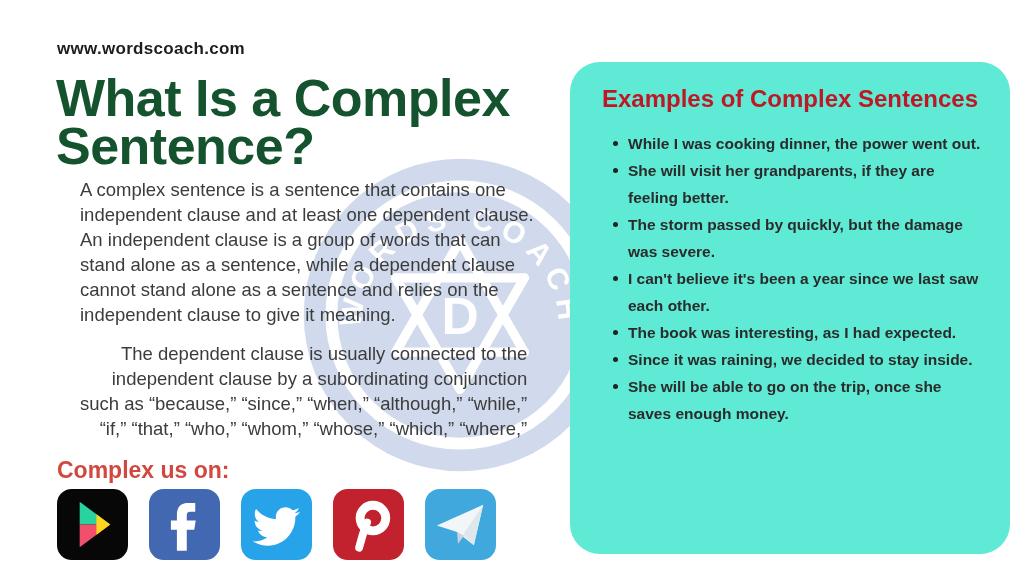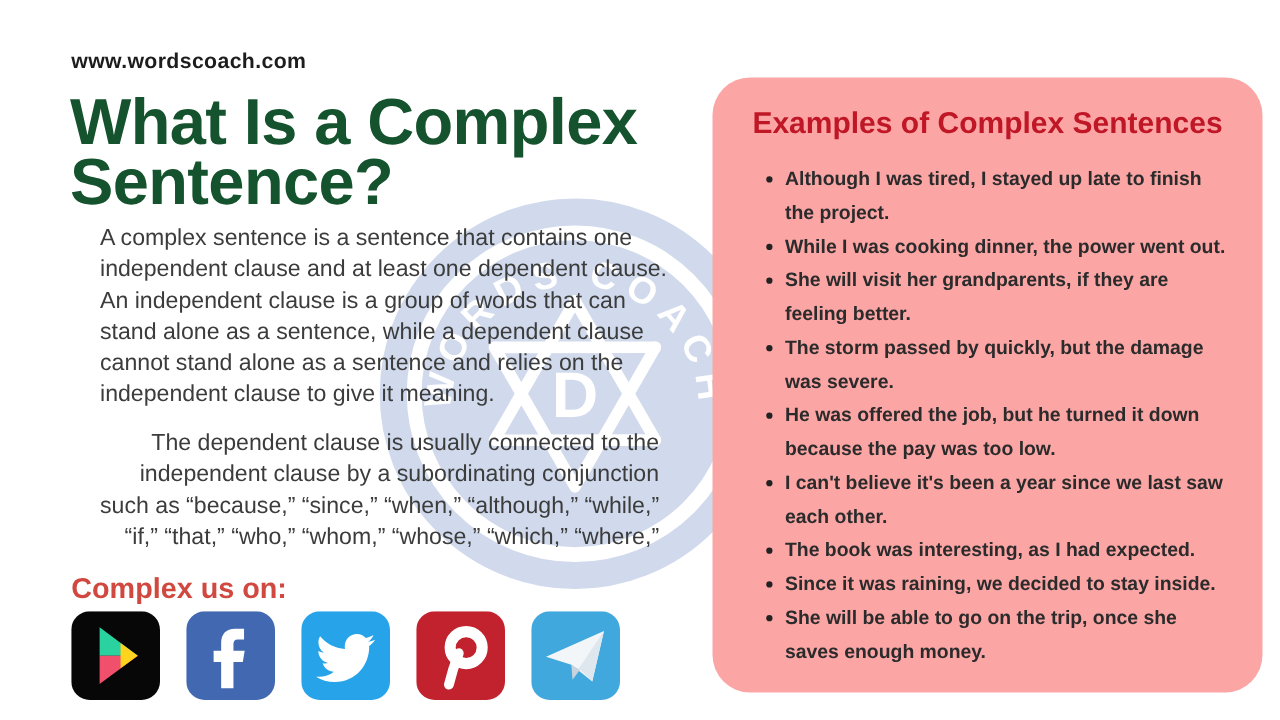--- a/index.html
+++ b/index.html
@@ -52,21 +52,21 @@
     position: absolute; left: 57px; top: 489px;
     display: flex; gap: 21px;
   }
   .social-tile { width: 71px; height: 71px; display: block; cursor: pointer; }
   .social-tile svg { width: 71px; height: 71px; display: block; }
 
   
   .examples-panel {
     position: absolute; left: 570px; top: 62px;
     width: 440px; height: 492px;
-    background: #fca5a5;
+    background: #5eead4;
     border-radius: 30px;
     z-index: 2;
   }
   .examples-title {
     margin-top: 23px;
     text-align: center;
     font-size: 24px; font-weight: 800;
     color: #c01726;
   }
   .examples-list {
@@ -180,25 +180,23 @@
           <polygon points="32.5,43.5 33.5,55.5 39.5,47.5" fill="#c8d3dd"></polygon>
         </svg>
       </span>
 
     </div>
   </div>
 
   <div class="examples-panel">
     <div class="examples-title">Examples of Complex Sentences</div>
     <ul class="examples-list">
-      <li>Although I was tired, I stayed up late to finish the project.</li>
       <li>While I was cooking dinner, the power went out.</li>
       <li>She will visit her grandparents, if they are feeling better.</li>
       <li>The storm passed by quickly, but the damage was severe.</li>
-      <li>He was offered the job, but he turned it down because the pay was too low.</li>
       <li>I can't believe it's been a year since we last saw each other.</li>
       <li>The book was interesting, as I had expected.</li>
       <li>Since it was raining, we decided to stay inside.</li>
       <li>She will be able to go on the trip, once she saves enough money.</li>
     </ul>
   </div>
 
 </div>
 
 </body></html>

